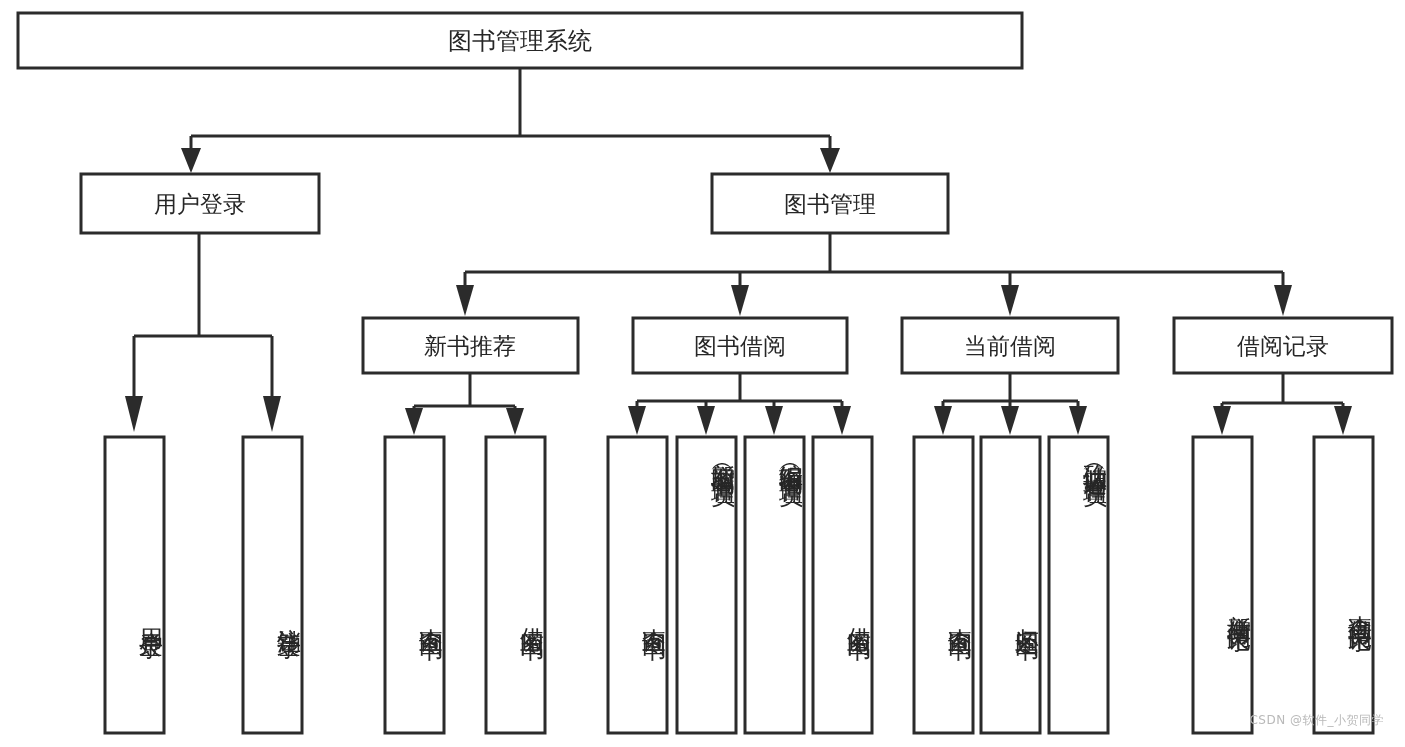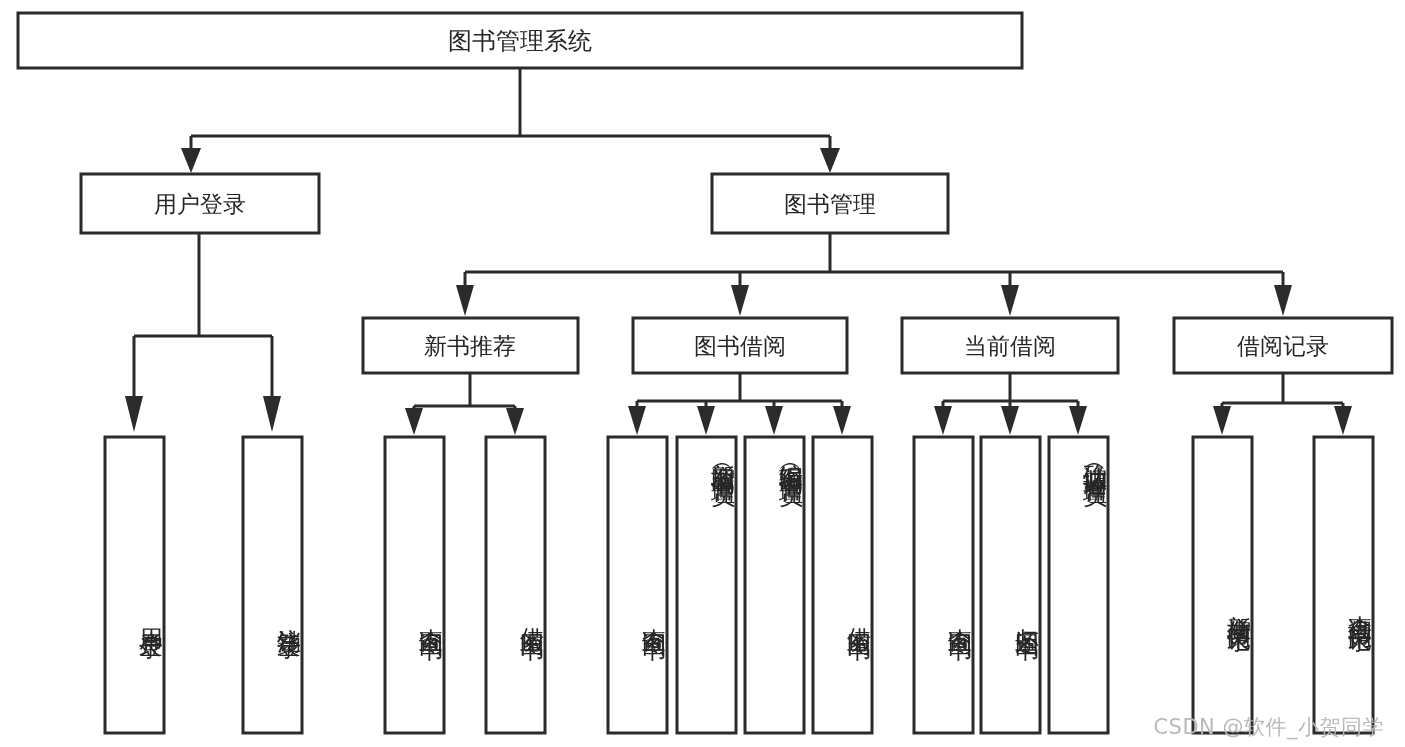--- a/index.html
+++ b/index.html
@@ -64,23 +64,23 @@
     line-height: 1.12;
     letter-spacing: 3px;
     color: #262626;
     white-space: nowrap;
     pointer-events: none;
     text-align: left;
   }
   .watermark {
     position: absolute;
     right: 14px;
-    bottom: 6px;
-    font-family: "DejaVu Sans", "Liberation Sans", sans-serif;
-    font-size: 21px;
+    bottom: 18px;
+    font-family: "DejaVu Sans", "Liberation Sans", sans-serif;
+    font-size: 12px;
     color: #b9b9b9;
     letter-spacing: 0.5px;
     white-space: nowrap;
   }
 </style>
 </head>
 <body>
 
 <div id="diagram-root">
 

